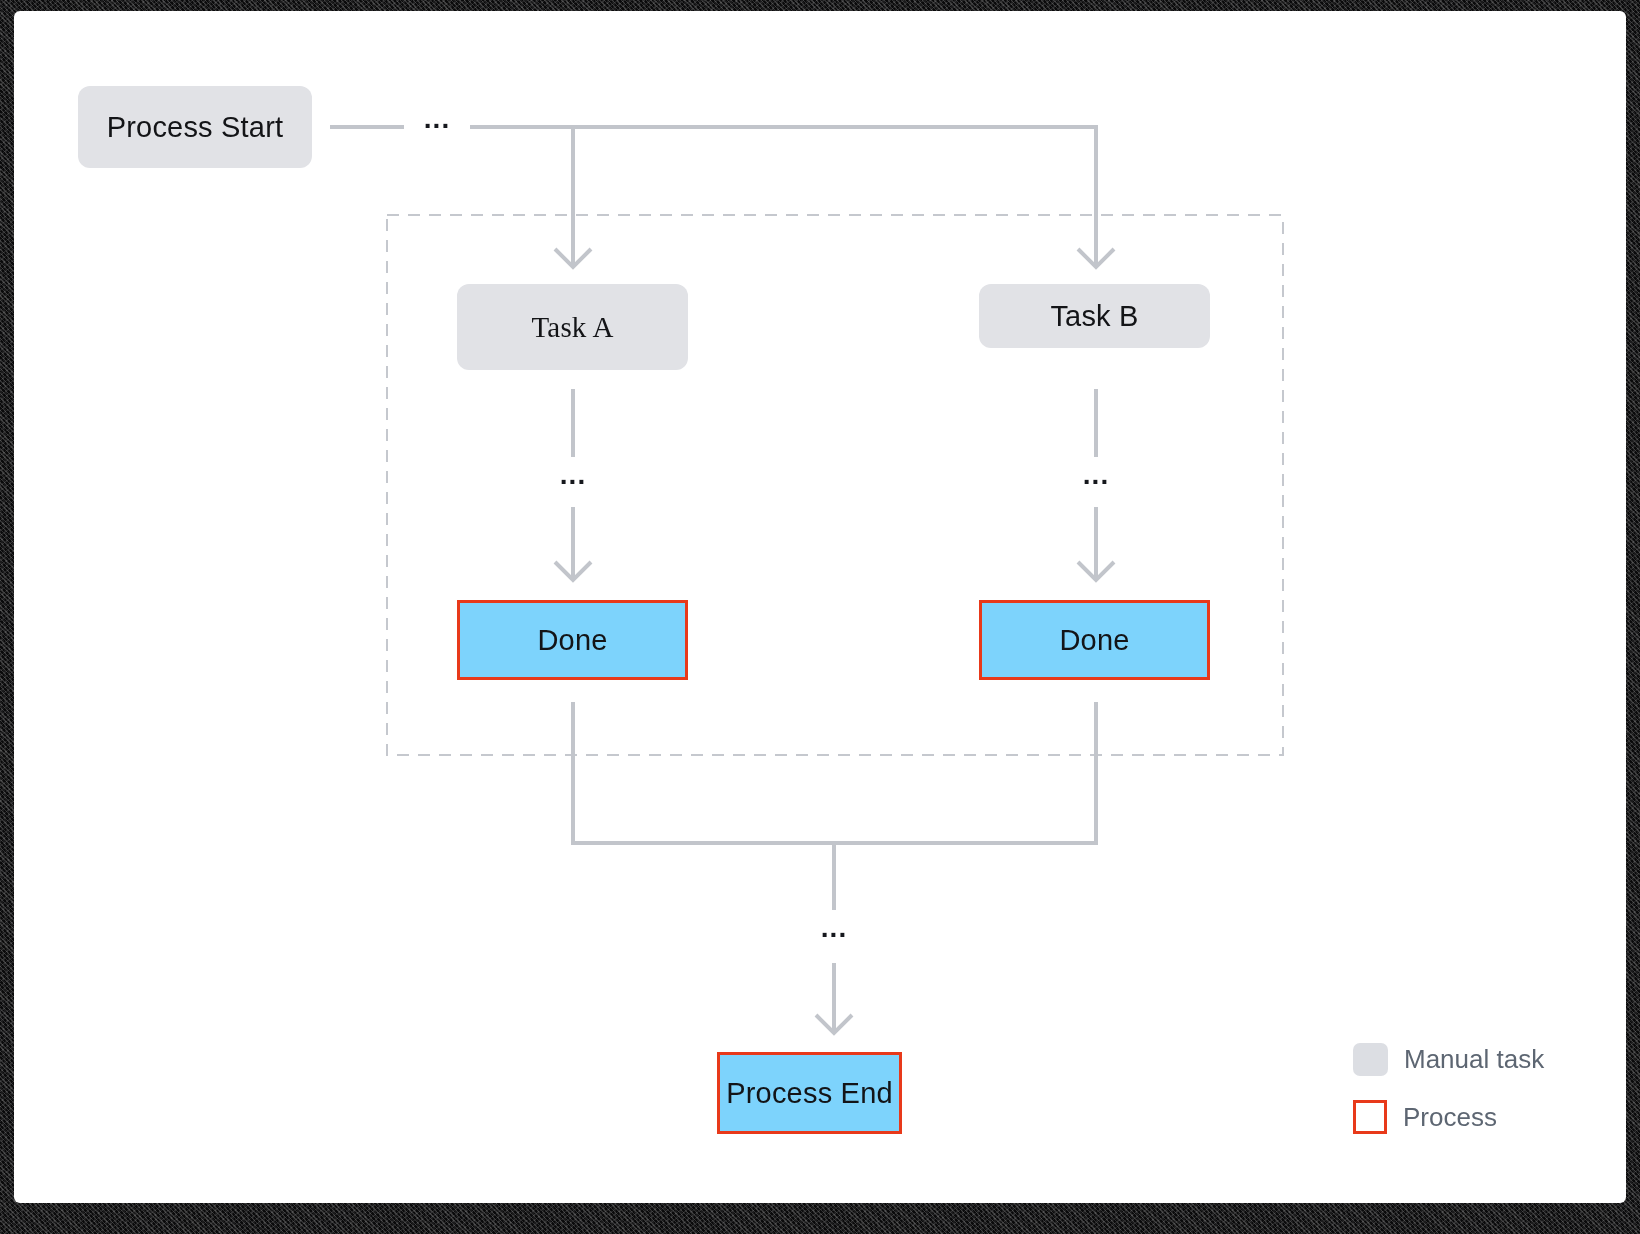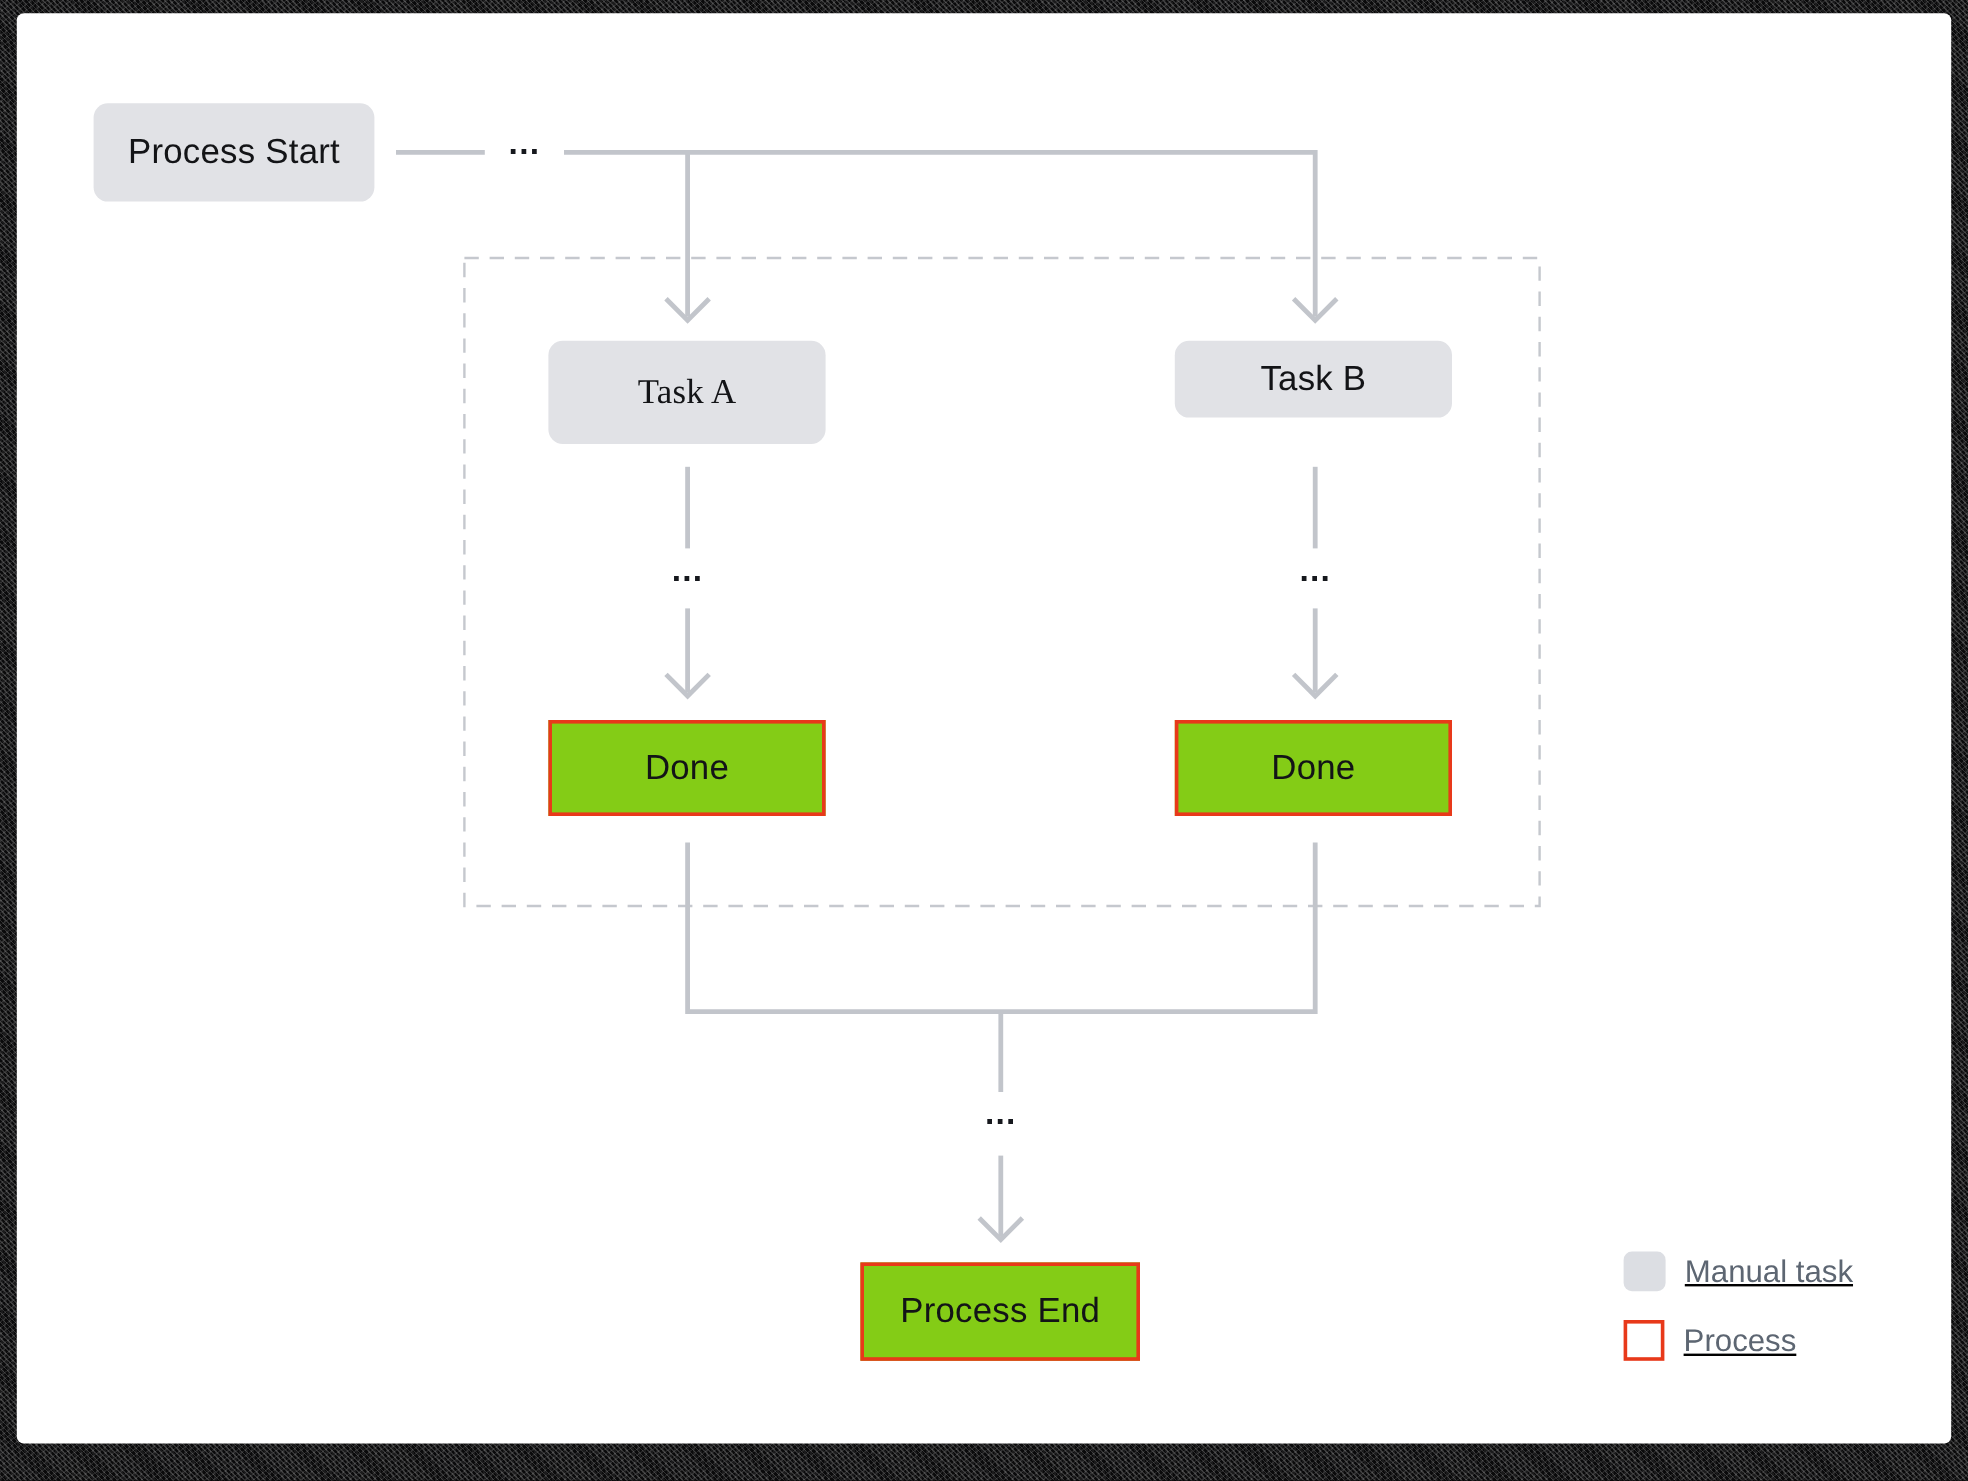--- a/index.html
+++ b/index.html
@@ -22,37 +22,37 @@
   }
   .connectors{position:absolute;left:0;top:0;z-index:2;pointer-events:none;}
   .edge{stroke:#c2c5cb;stroke-width:4;fill:none;stroke-linejoin:miter;}
   .container-rect{stroke:#c5c8ce;stroke-width:2;fill:none;stroke-dasharray:12 9;}
   .node{
     position:absolute;z-index:3;box-sizing:border-box;
     display:flex;align-items:center;justify-content:center;
     font-size:29px;color:#131417;letter-spacing:.2px;white-space:nowrap;
   }
   .node--manual{background:#e1e2e6;border-radius:12px;}
-  .node--status{background:#84cc16;border:3px solid #e8391a;}
+  .node--status{background:#7dd3fc;border:3px solid #e8391a;}
   .n-process-start{left:78px;top:86px;width:234px;height:82px;}
   .n-task-a{left:457px;top:284px;width:231px;height:86px;font-family:Liberation Serif, serif;}
   .n-task-b{left:979px;top:284px;width:231px;height:64px;}
   .n-done-a{left:457px;top:600px;width:231px;height:80px;}
   .n-done-b{left:979px;top:600px;width:231px;height:80px;}
-  .n-process-end{left:717px;top:1052px;width:233px;height:82px;}
+  .n-process-end{left:717px;top:1052px;width:185px;height:82px;}
   .dots{
     position:absolute;z-index:3;transform:translateX(-50%);
     font-size:28px;font-weight:800;letter-spacing:1px;line-height:1;
     color:#16181d;white-space:nowrap;
   }
   .dots--h{left:437px;top:105px;}
   .dots--a{left:573px;top:461px;}
   .dots--b{left:1096px;top:461px;}
   .dots--end{left:834px;top:914px;}
-  .legend{position:absolute;left:1353px;top:1043px;z-index:3;display:flex;flex-direction:column;gap:24px;text-decoration:underline;}
+  .legend{position:absolute;left:1353px;top:1043px;z-index:3;display:flex;flex-direction:column;gap:24px;}
   .legend-row{display:flex;align-items:center;gap:16px;}
   .legend-label{font-size:26px;color:#5d6672;white-space:nowrap;}
   .swatch{box-sizing:border-box;display:inline-block;}
   .swatch--manual{width:35px;height:33px;background:#dcdee3;border-radius:7px;}
   .swatch--status{width:34px;height:34px;background:#fff;border:3px solid #e8391a;}
 </style>
 </head>
 <body>
 
 <div class="stage">

